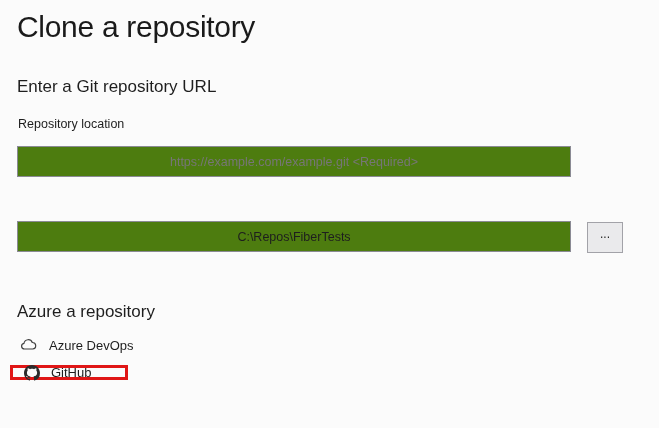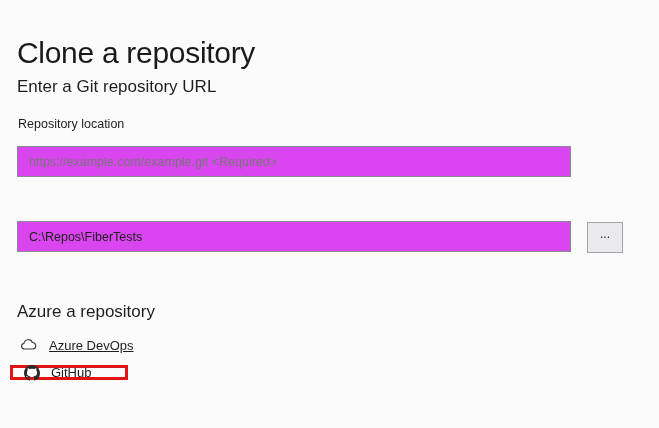--- a/index.html
+++ b/index.html
@@ -16,21 +16,20 @@
   }
 
   .page-title {
     position: absolute;
     left: 17px;
     top: 10px;
     font-size: 30px;
     font-weight: 400;
     color: #1a1a1a;
     letter-spacing: -0.3px;
-    margin-top: 26px;
   }
 
   .section-heading {
     position: absolute;
     left: 17px;
     font-size: 17px;
     font-weight: 400;
     color: #1e1e1e;
   }
   .heading-url { top: 77px; }
@@ -43,27 +42,28 @@
     color: #1e1e1e;
   }
   .label-repo { top: 117px; }
   .label-path { top: 195px; margin-top: 44px; }
 
   .text-input {
     position: absolute;
     left: 17px;
     width: 554px;
     height: 31px;
-    background: #d946ef;
+    background: #4d7c0f;
     border: 1px solid #8a8a94;
     font-family: "Liberation Sans", sans-serif;
     font-size: 12.5px;
     color: #1e1e1e;
     padding: 0 11px;
     outline: none;
+    text-align: center;
   }
   .text-input::placeholder { color: #767676; opacity: 1; }
   .input-repo { top: 146px; }
   .input-path { top: 221px; }
 
   .browse-dots-button {
     position: absolute;
     left: 587px;
     top: 222px;
     width: 36px;
@@ -90,21 +90,20 @@
     display: inline-flex;
     align-items: center;
     justify-content: center;
     flex: 0 0 auto;
   }
   .repo-item .item-label {
     font-size: 13px;
     color: #1e1e1e;
     margin-left: 12px;
     white-space: nowrap;
-    text-decoration: underline;
   }
 
   .item-azure { left: 20px; top: 337px; }
 
   .highlight-box {
     position: absolute;
     left: 10px;
     top: 365px;
     width: 118px;
     height: 15px;

